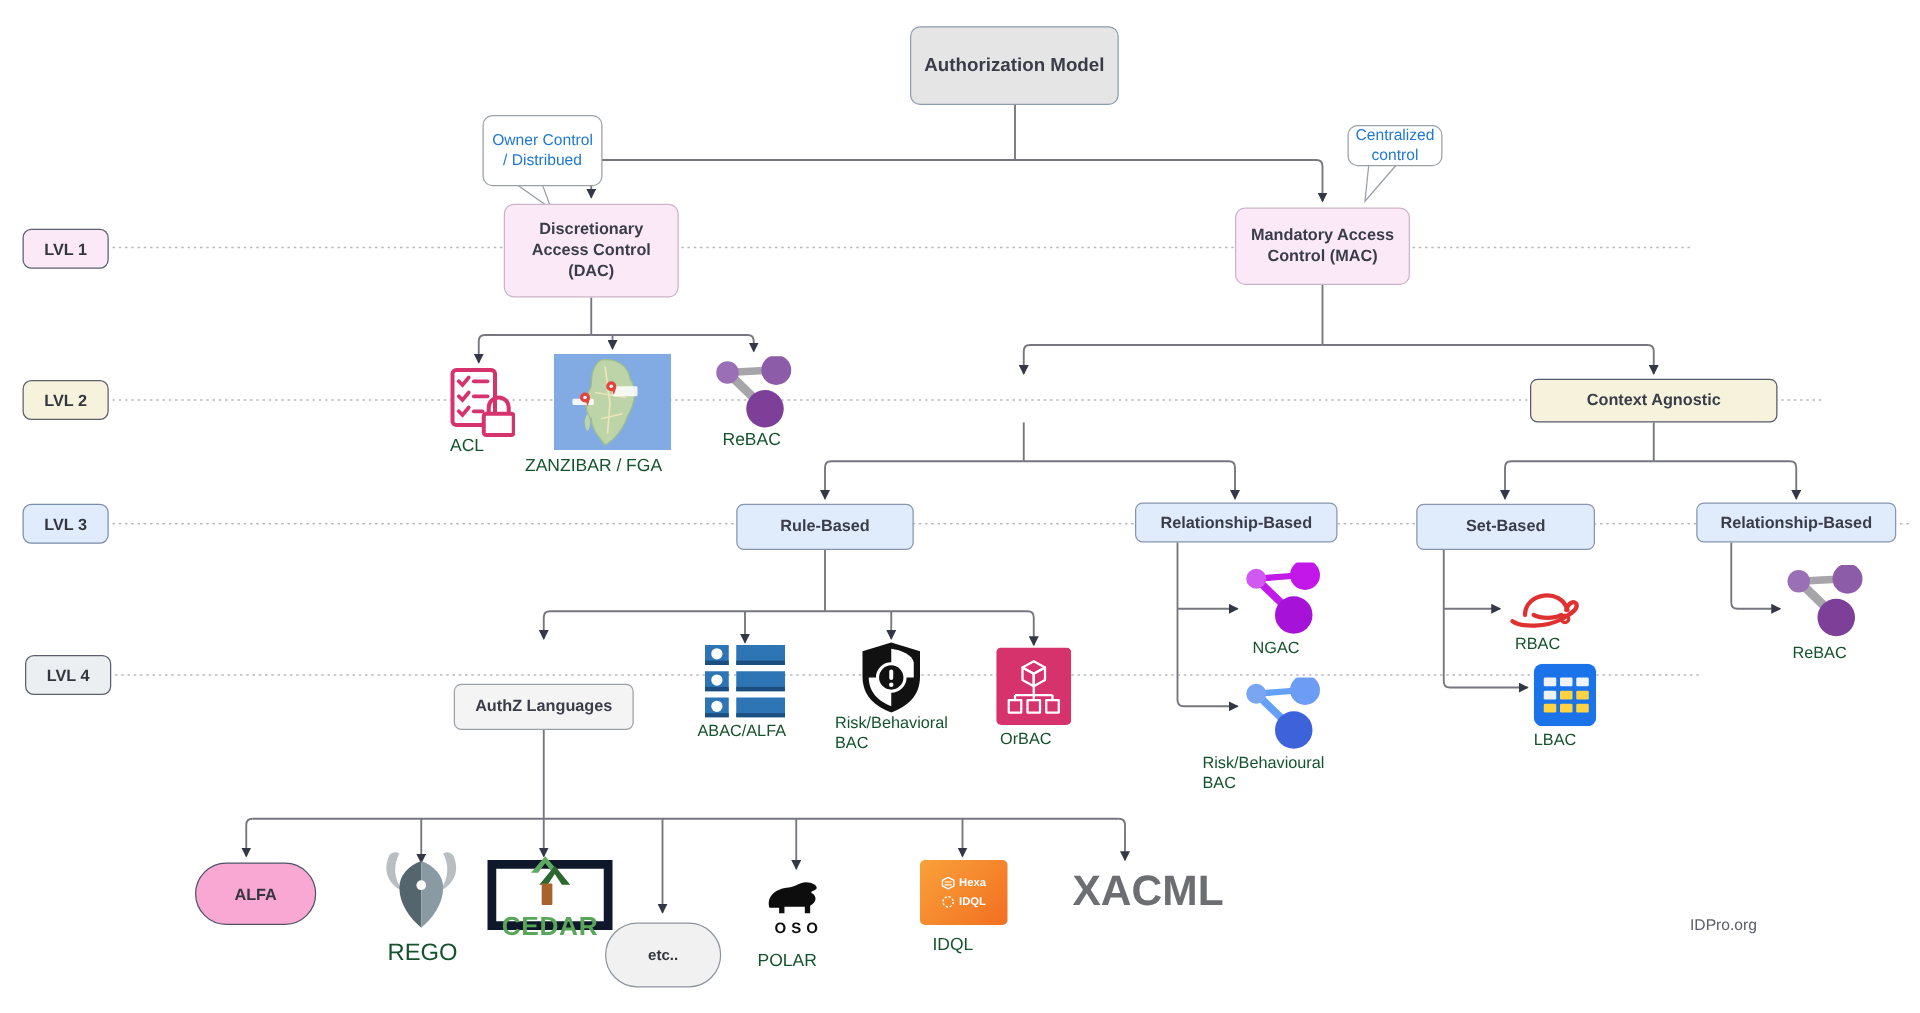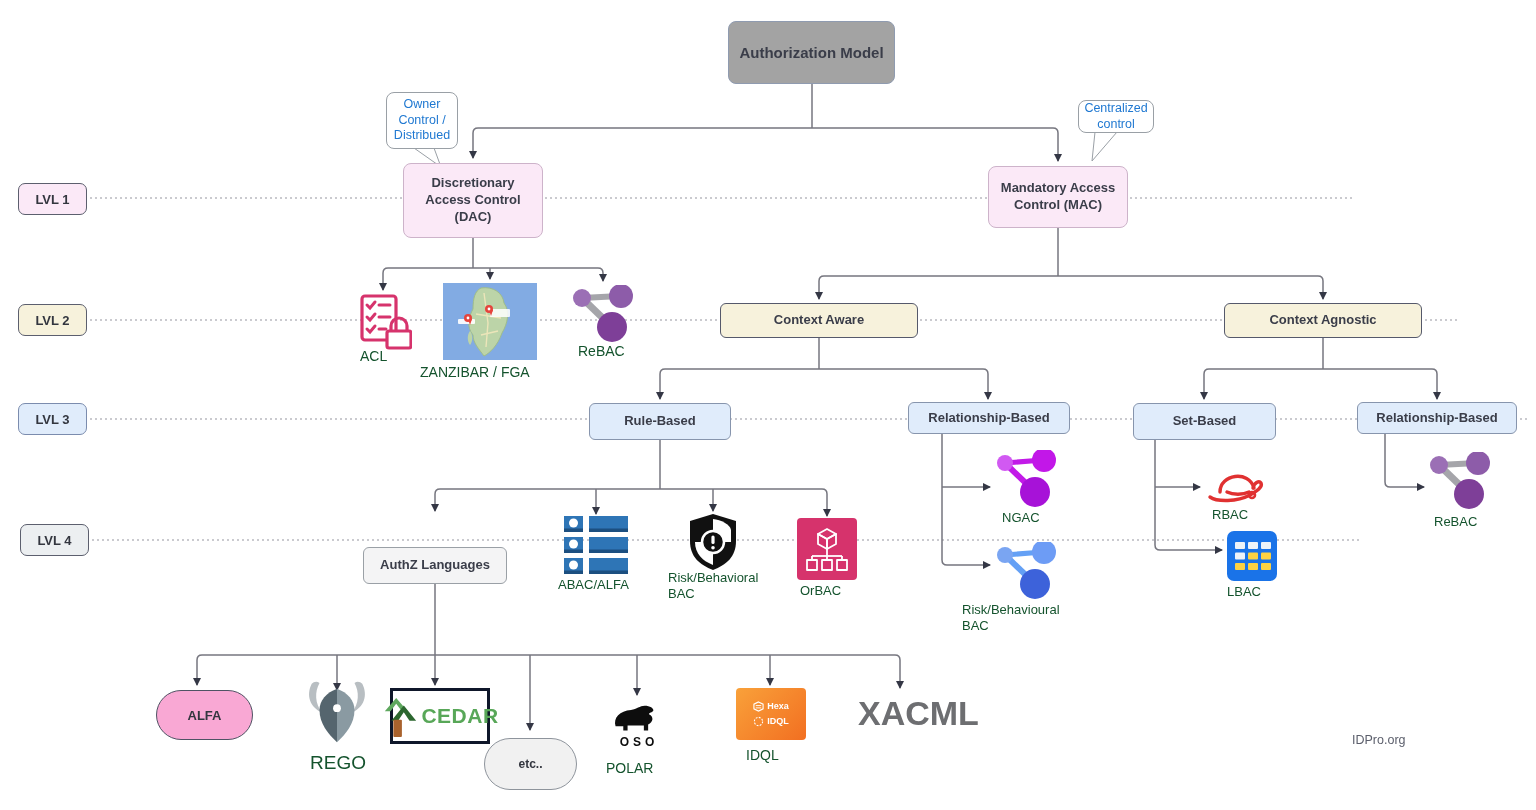--- a/index.html
+++ b/index.html
@@ -2,38 +2,38 @@
 <html><head>
 <meta charset="utf-8">
 <style>
   html,body{margin:0;padding:0;background:#ffffff;}
   .canvas{position:relative;width:1536px;height:810px;background:#fff;
           font-family:"Liberation Sans",sans-serif;overflow:hidden;}
   .wires{position:absolute;left:0;top:0;width:1536px;height:810px;}
   .node{position:absolute;box-sizing:border-box;display:flex;align-items:center;justify-content:center;
         text-align:center;font-weight:bold;color:#3a3d49;border-radius:8px;font-size:13px;line-height:1.3;
         padding:2px 8px;border:1px solid #8f9bb0;background:#fff;}
-  .root{background:#a3a3a3;border-color:#8f9bb0;font-size:15px;}
+  .root{background:#e5e5e5;border-color:#8f9bb0;font-size:15px;}
   .pink{background:#fbe9f7;border-color:#cdb3ca;}
   .cream{background:#f7f2dc;border-color:#55596b;border-radius:6px;}
   .blue{background:#e0ecfb;border-color:#8795ad;border-radius:6px;}
   .gray{background:#f4f4f5;border-color:#9aa0a6;border-radius:6px;margin-top:32px;}
   .badge{position:absolute;box-sizing:border-box;width:69px;height:32px;display:flex;align-items:center;
         justify-content:center;font-weight:bold;font-size:13px;color:#33363f;border:1.5px solid #5c5f6e;border-radius:7px;}
   .callout{position:absolute;box-sizing:border-box;background:#fff;border:1px solid #9aa0a6;border-radius:8px;
         color:#1f78d1;font-size:12.5px;line-height:1.25;display:flex;align-items:center;justify-content:center;
         text-align:center;padding:3px 4px;}
   .cap{position:absolute;font-size:13px;color:#14532d;text-align:left;line-height:1.25;}
   .icon-abs{position:absolute;line-height:0;}
   .stadium{position:absolute;box-sizing:border-box;display:flex;align-items:center;justify-content:center;
         font-weight:bold;font-size:13px;color:#33363f;border:1.5px solid #4f5364;}
   .alfa{background:#f9a8d4;border-radius:25px;}
   .etc{background:#f1f1f1;border-color:#8e949c;border-radius:26px;font-size:12px;}
-  .cedarbox{position:absolute;box-sizing:border-box;background:#fff;border:3px solid #0f172a;display:flex;
-        align-items:center;justify-content:center;gap:2px;}
+  .cedarbox{position:absolute;box-sizing:border-box;background:#fff;border:7px solid #0f172a;display:flex;
+        align-items:center;justify-content:center;gap:2px;flex-direction:column;}
   .cedartxt{font-weight:800;font-size:21px;color:#58a758;letter-spacing:0.5px;}
   .osoblock{position:absolute;display:flex;flex-direction:column;align-items:center;}
   .osotxt{font-weight:800;font-size:12px;color:#0d0d0d;letter-spacing:4px;margin-top:1px;margin-right:-4px;}
   .idqlbox{position:absolute;box-sizing:border-box;border-radius:4px;display:flex;flex-direction:column;
         align-items:center;justify-content:center;gap:4px;background:linear-gradient(135deg,#f9a13a,#f26f21);}
   .idqlrow{display:flex;align-items:center;gap:3px;color:#fff;font-weight:bold;font-size:9px;line-height:1;text-align:center;}
   .xacml{position:absolute;font-weight:800;font-size:34px;color:#6d6e71;letter-spacing:0px;}
   .credit{position:absolute;font-size:12.5px;color:#5b5e6b;}
 </style>
 </head>
@@ -107,27 +107,26 @@
       <polygon points="414,148 434,148 441,167" fill="#fff" stroke="#9aa0a6" stroke-width="1"></polygon>
       <polygon points="1095,132 1117,132 1092,161" fill="#fff" stroke="#9aa0a6" stroke-width="1"></polygon>
     </g>
   </svg>
 
   <div class="badge pink" style="left:18px;top:183px;">LVL 1</div>
   <div class="badge" style="left:18px;top:304px;background:#f7f2dc;">LVL 2</div>
   <div class="badge" style="left:18px;top:403px;background:#e0ecfb;border-color:#7b8cae;">LVL 3</div>
   <div class="badge" style="left:20px;top:524px;background:#eceff1;">LVL 4</div>
 
-  <div class="callout" style="left:386px;top:92px;width:72px;height:57px;">Owner Control / Distribued</div>
+  <div class="callout" style="left:386px;top:92px;width:96px;height:57px;">Owner Control / Distribued</div>
   <div class="callout" style="left:1078px;top:100px;width:76px;height:33px;">Centralized control</div>
 
   <div class="node root" style="left:728px;top:21px;width:167px;height:63px;">Authorization Model</div>
   <div class="node pink" style="left:988px;top:166px;width:140px;height:62px;">Mandatory Access Control (MAC)</div>
   <div class="node pink" style="left:403px;top:163px;width:140px;height:75px;">Discretionary Access Control (DAC)</div>
-  <div class="node cream" style="left:720px;top:303px;width:198px;height:35px;">Context Aware</div>
   <div class="node cream" style="left:1224px;top:303px;width:198px;height:35px;">Context Agnostic</div>
   <div class="node blue" style="left:589px;top:403px;width:142px;height:37px;">Rule-Based</div>
   <div class="node blue" style="left:908px;top:402px;width:162px;height:32px;">Relationship-Based</div>
   <div class="node blue" style="left:1133px;top:403px;width:143px;height:37px;">Set-Based</div>
   <div class="node blue" style="left:1357px;top:402px;width:160px;height:32px;">Relationship-Based</div>
   <div class="node gray" style="left:363px;top:515px;width:144px;height:37px;">AuthZ Languages</div>
 
   <span class="icon-abs" style="left:358px;top:293px;">
     <svg width="54" height="58" viewBox="0 0 54 58">
       <rect x="4" y="3" width="34" height="44" rx="3" fill="#fff" stroke="#d6336c" stroke-width="3.2"></rect>

